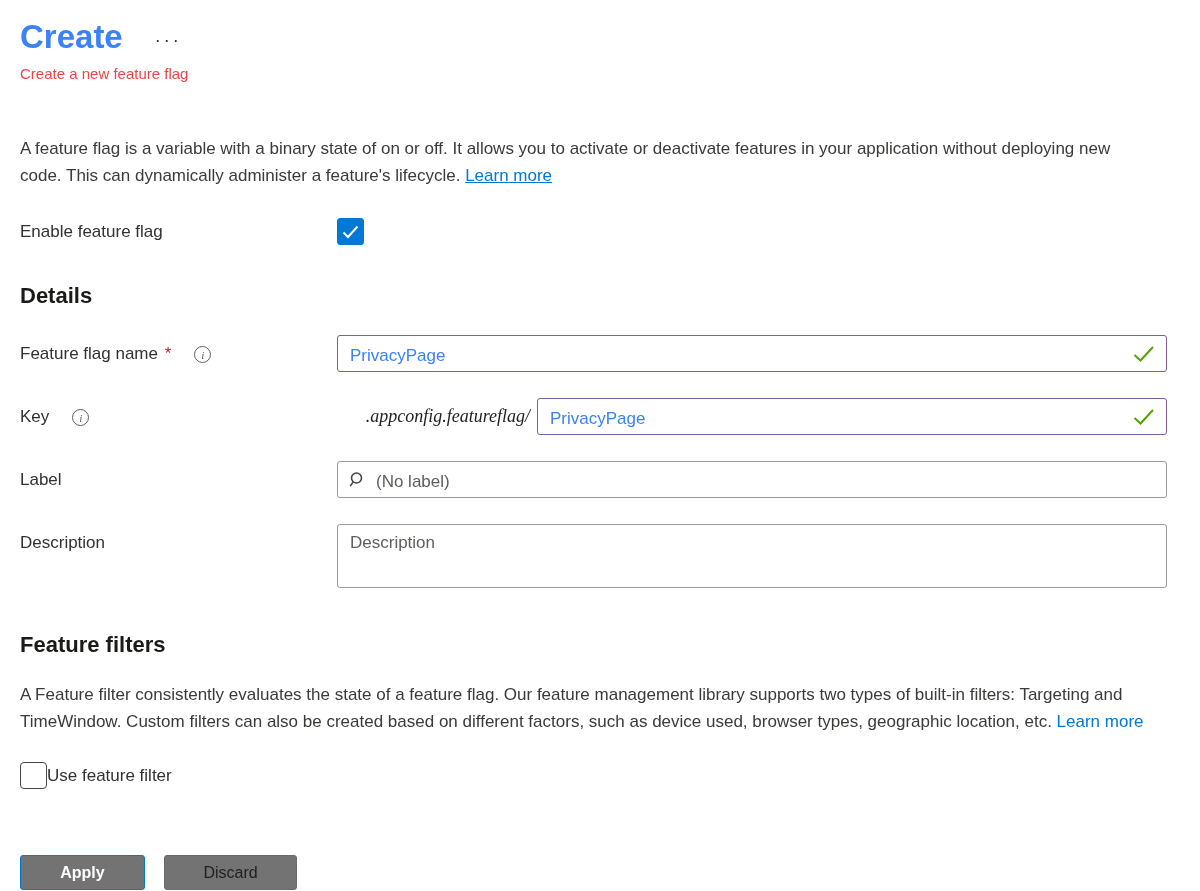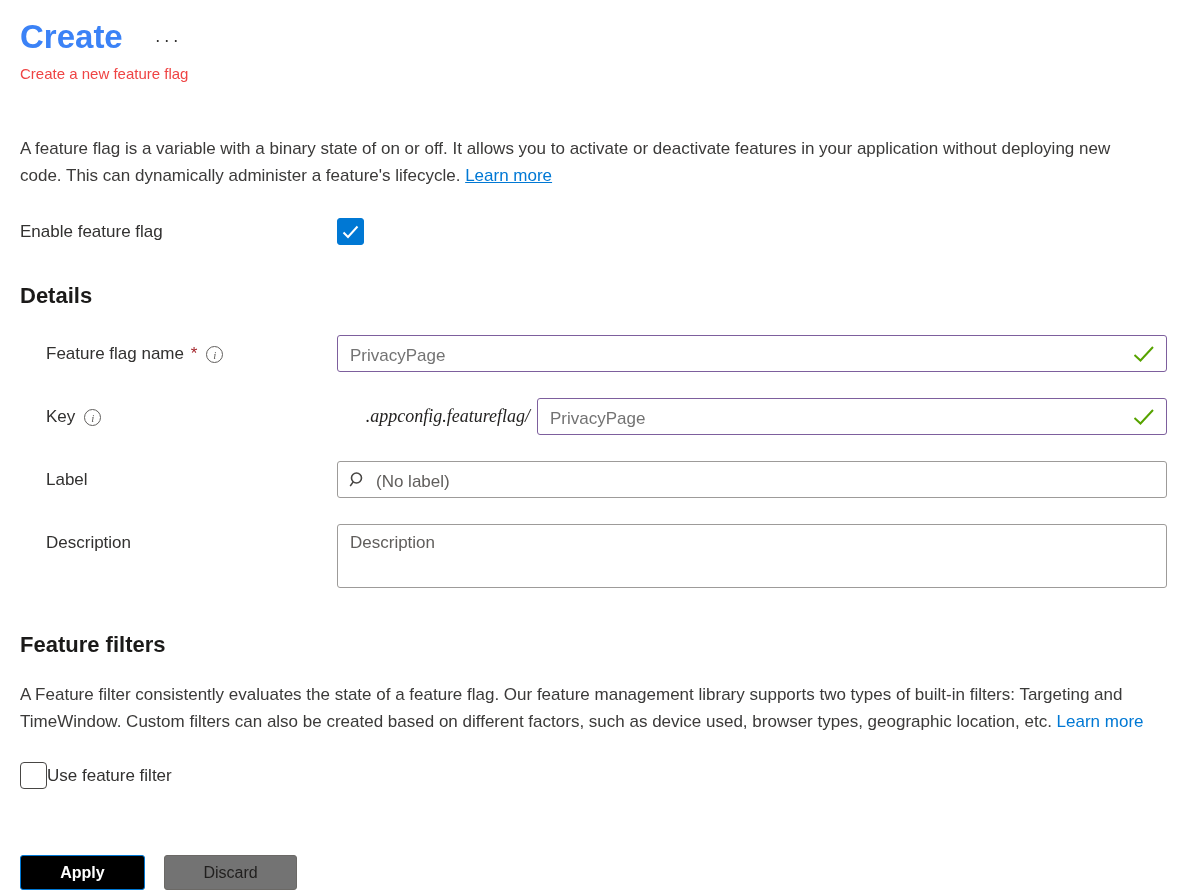--- a/index.html
+++ b/index.html
@@ -36,32 +36,32 @@
   .checkbox { width: 27px; height: 27px; border-radius: 3px; display: inline-flex; align-items: center; justify-content: center; flex: none; cursor: pointer; }
   .checkbox.checked { background: #0078d4; border: 1px solid #0078d4; }
   .checkbox.unchecked { background: #fff; border: 1px solid #484644; border-radius: 4px; }
 
   
   .section-heading { font-size: 22px; font-weight: 700; color: #1b1a19; }
   .details-heading { margin-top: 38px; }
 
   
   .form-row { display: grid; grid-template-columns: 317px 1fr; margin-top: 26px; }
-  .form-row .label-cell { display: flex; align-items: center; gap: 9px; padding-top: 8px; align-items: flex-start; margin-left: 26px; }
+  .form-row .label-cell { display: flex; align-items: center; gap: 23px; padding-top: 8px; align-items: flex-start; }
   .form-row .label-cell .field-label { line-height: 22px; }
   .required { color: #a4262c; font-size: 17px; margin-left: 2px; }
   .info-icon {
     width: 17px; height: 17px; border: 1px solid #605e5c; border-radius: 50%;
     color: #605e5c; font-size: 11px; font-family: "Liberation Serif", serif; font-style: italic;
     display: inline-flex; align-items: center; justify-content: center; margin-top: 3px; cursor: pointer; flex: none;
   }
 
   .field-cell { position: relative; display: flex; align-items: center; }
   .text-input {
-    width: 100%; height: 37px; font-size: 17px; color: #737373;
+    width: 100%; height: 37px; font-size: 17px; color: #3b82f6;
     font-family: "Liberation Sans", sans-serif;
     border: 1px solid #7d5f9d; border-radius: 3px; padding: 4px 36px 0 12px; outline: none;
   }
   .text-input.neutral { border: 1px solid #9d9b99; padding-right: 12px; }
   .valid-check { position: absolute; right: 12px; top: 50%; transform: translateY(-50%); pointer-events: none; }
 
   .key-prefix {
     font-size: 18px; font-style: italic; color: #201f1e; white-space: nowrap;
     min-width: 200px; text-align: right; padding-right: 7px;
     font-family: "Liberation Serif", serif;
@@ -79,21 +79,21 @@
   }
 
   
   .filters-heading { margin-top: 44px; }
   .filters-text { margin-top: 23px; font-size: 17px; line-height: 27px; color: #3b3a39; max-width: 1160px; }
   .use-filter-row { margin-top: 27px; display: flex; align-items: center; }
 
   
   .footer { margin-top: 66px; display: flex; gap: 19px; }
   .btn { height: 35px; font-size: 16px; border-radius: 3px; cursor: pointer; font-family: "Liberation Sans", sans-serif; }
-  .btn-primary { background: #000000; color: #ffffff; border: 1px solid #0078d4; font-weight: 700; width: 125px; }
+  .btn-primary { background: #737373; color: #ffffff; border: 1px solid #0078d4; font-weight: 700; width: 125px; }
   .btn-secondary { background: #737373; color: #201f1e; border: 1px solid #6b6966; width: 133px; font-weight: 400; }
 </style>
 </head>
 <body>
 
 <div class="content">
 
   <div class="header-row">
     <h1 class="page-title">Create</h1>
     <button class="more-btn">···</button>

